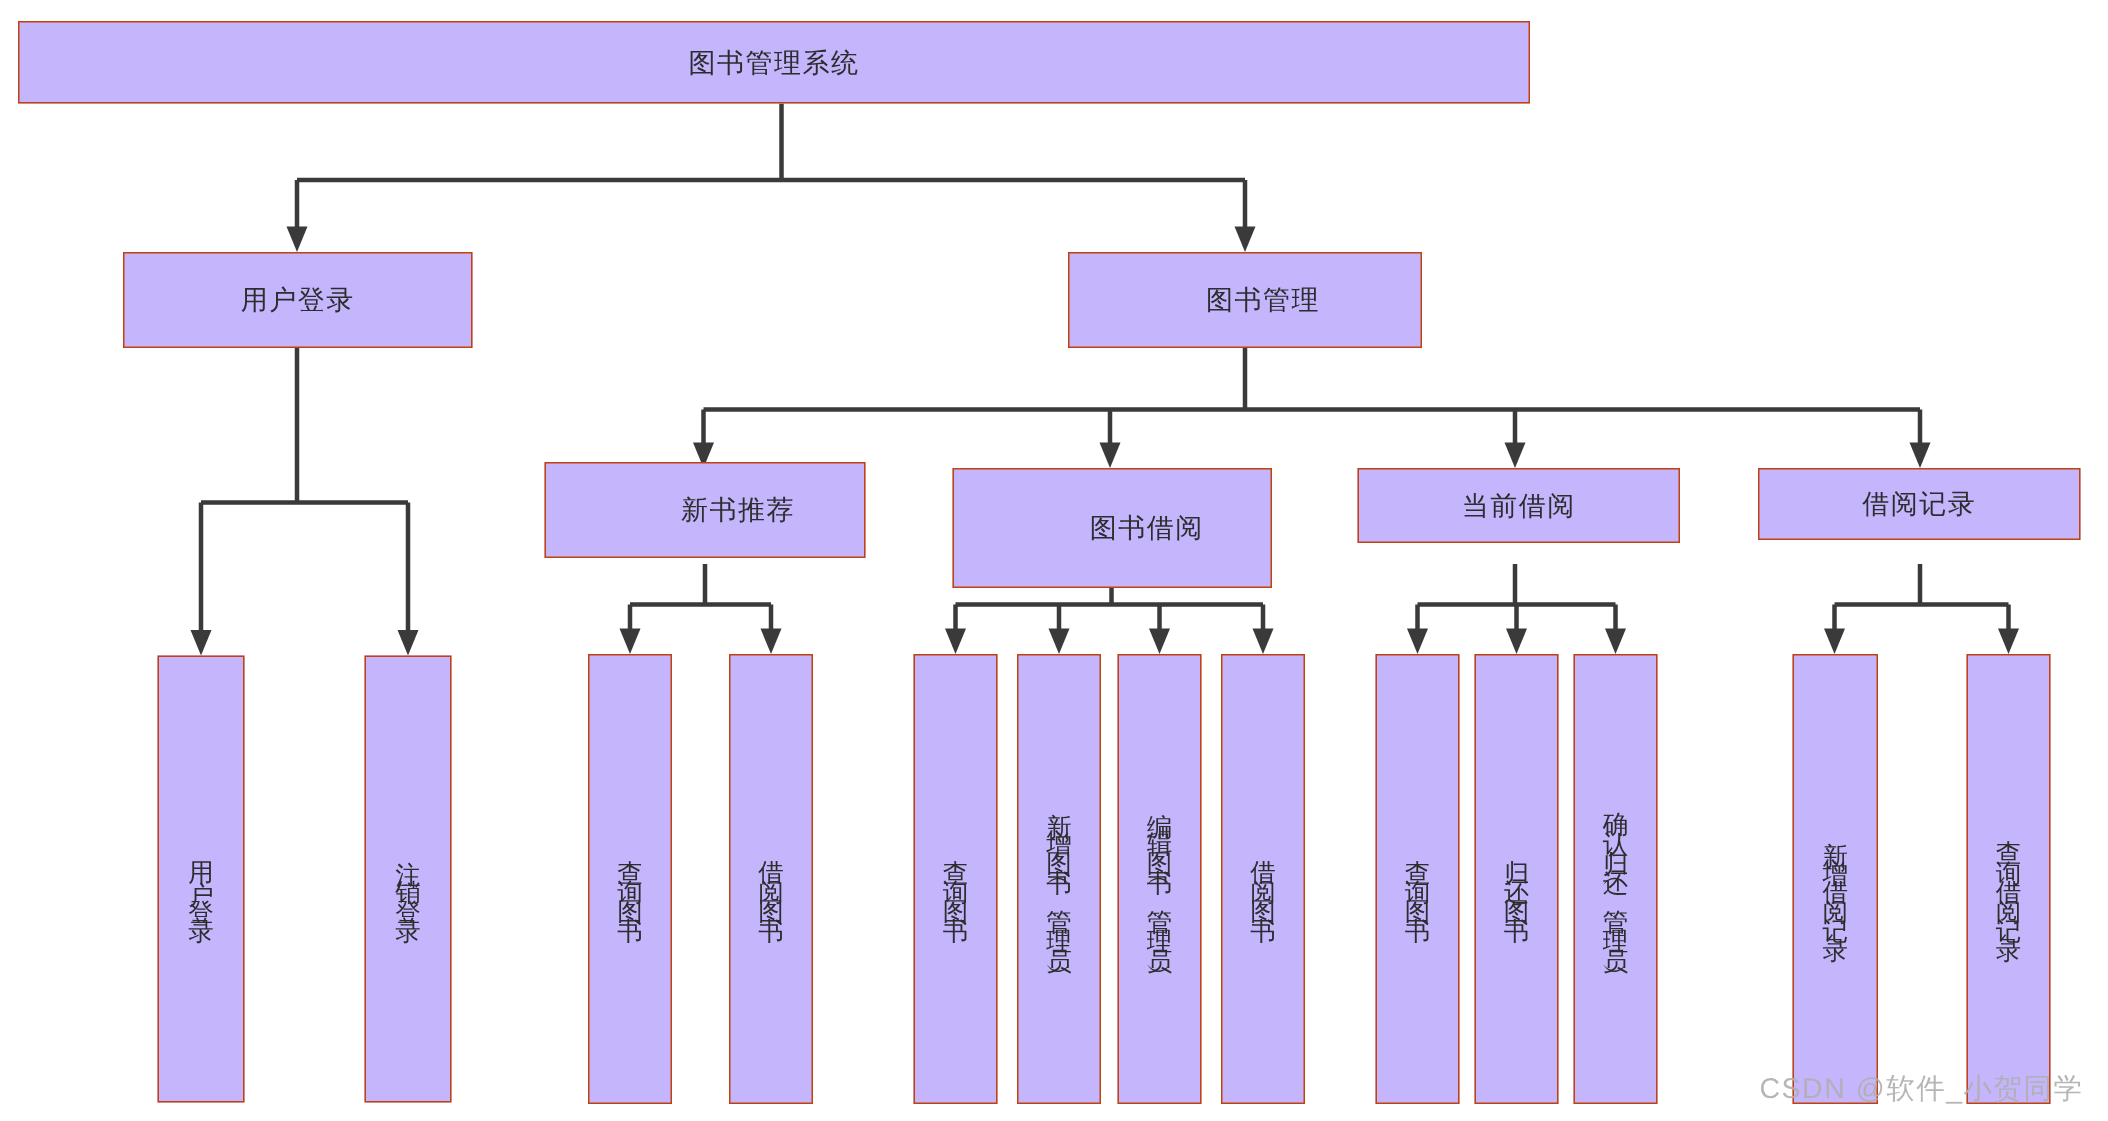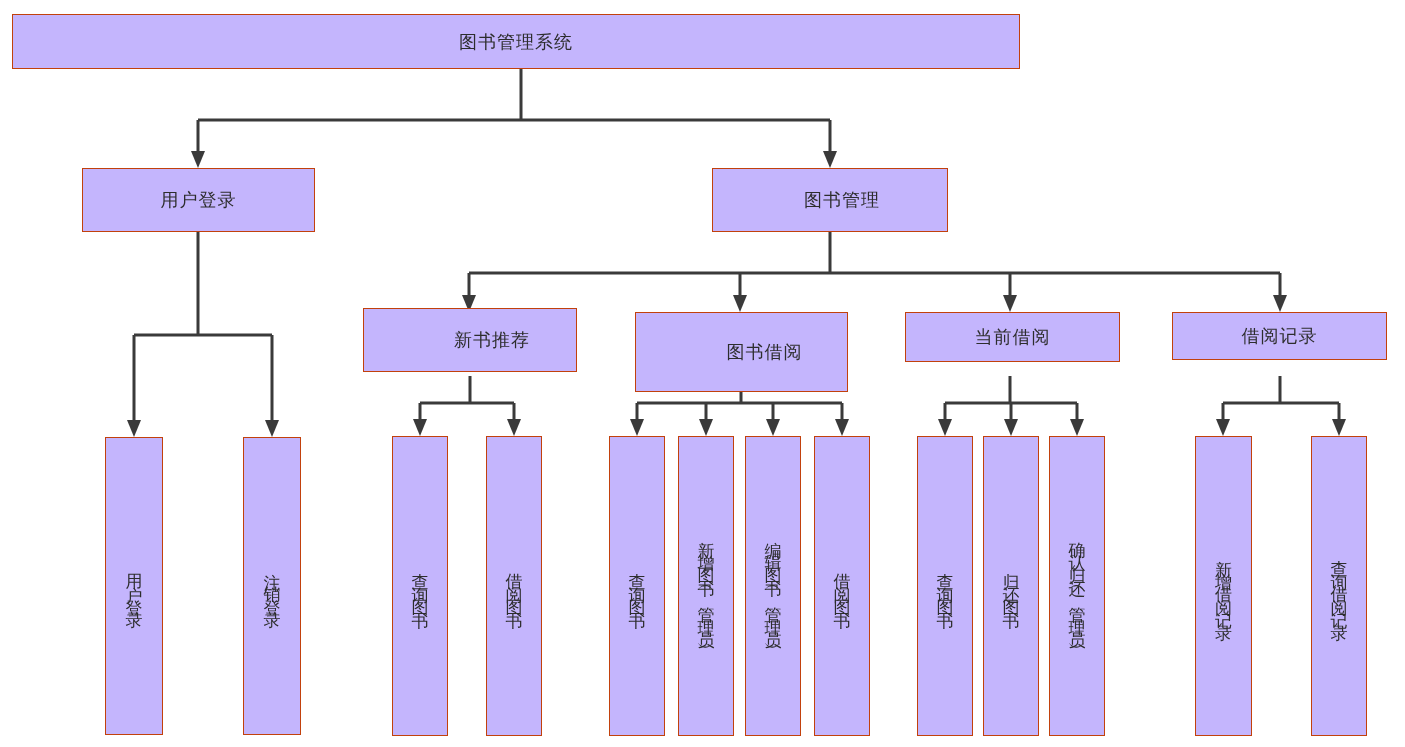--- a/index.html
+++ b/index.html
@@ -81,13 +81,14 @@
   <div class="box vert" style="left:745px;top:436px;width:56px;height:300px;">编辑图书（管理员）</div>
   <div class="box vert" style="left:814px;top:436px;width:56px;height:300px;">借阅图书</div>
 
   <div class="box vert" style="left:917px;top:436px;width:56px;height:300px;">查询图书</div>
   <div class="box vert" style="left:983px;top:436px;width:56px;height:300px;">归还图书</div>
   <div class="box vert" style="left:1049px;top:436px;width:56px;height:300px;">确认归还（管理员）</div>
 
   <div class="box vert" style="left:1195px;top:436px;width:57px;height:300px;">新增借阅记录</div>
   <div class="box vert" style="left:1311px;top:436px;width:56px;height:300px;">查询借阅记录</div>
 
+  <div class="watermark" style="right:16px;top:713px;">CSDN @软件_小贺同学</div>
 </div>
 
 </body></html>

